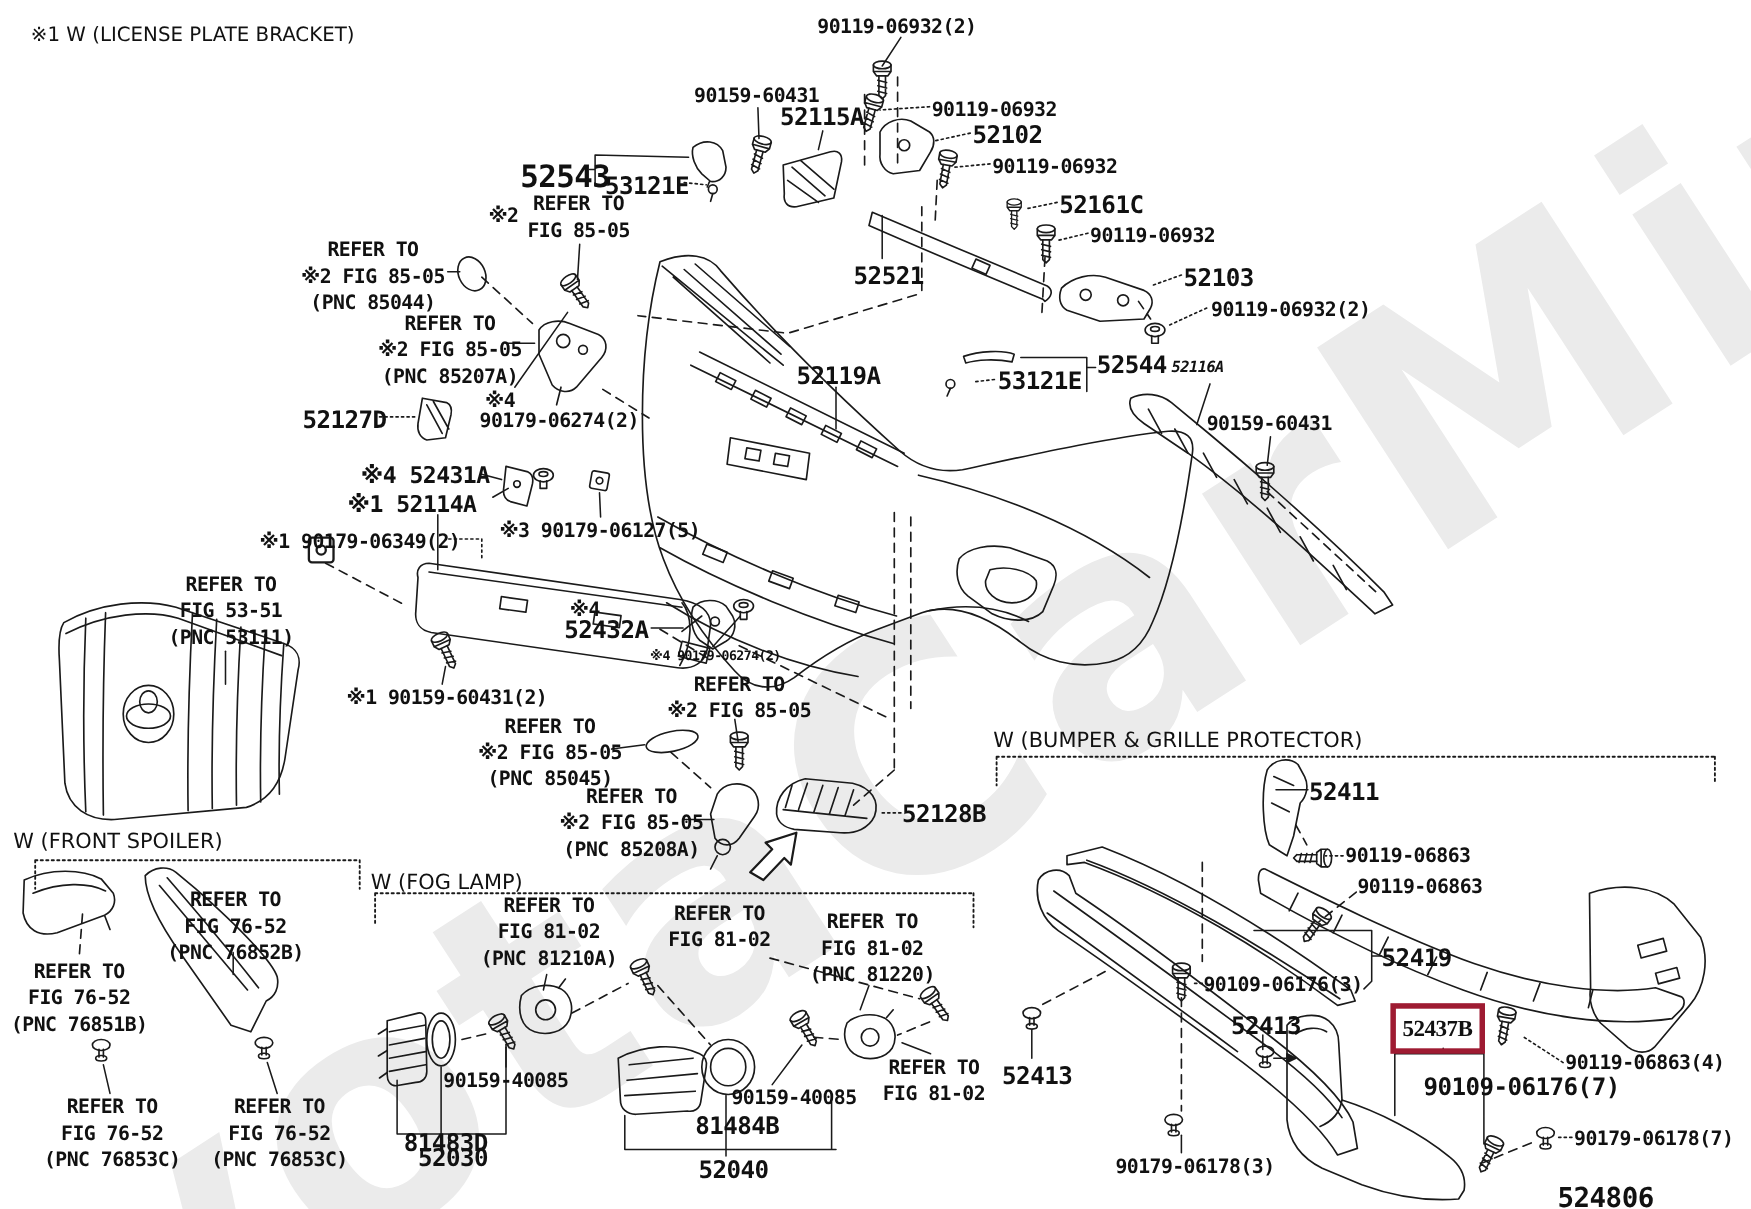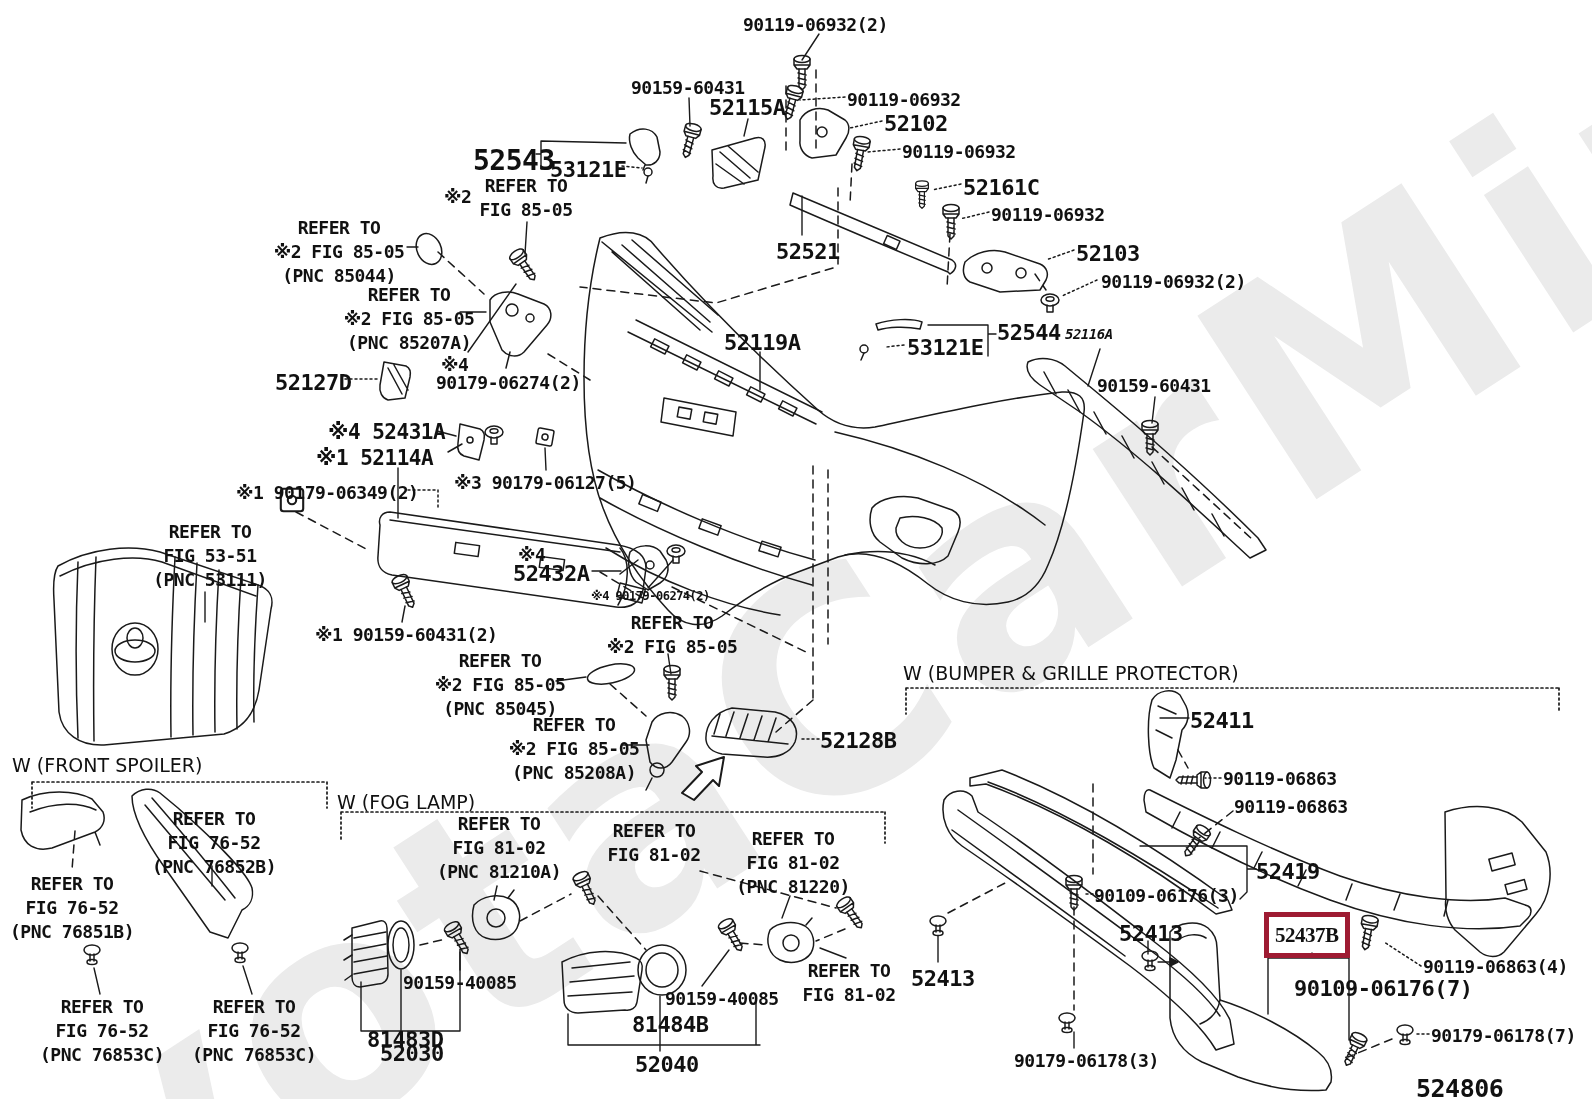--- a/index.html
+++ b/index.html
@@ -306,20 +306,21 @@
       <use href="#sym-mushroom" transform="translate(938,921)"></use>
       <use href="#sym-mushroom" transform="translate(1150,956)"></use>
       <use href="#sym-mushroom" transform="translate(92,950)"></use>
       <use href="#sym-mushroom" transform="translate(240,948)"></use>
       <use href="#sym-clip" transform="translate(292,500) scale(1.4)"></use>
       <use href="#sym-clip" transform="translate(545,437) rotate(10)"></use>
     </g>
   </svg>
 
   <div id="legend">
+      <div>※1 W (LICENSE PLATE BRACKET)</div>
     </div>
   <div id="titles">
       <div class="lbl plain" style="left: 12px; top: 753px; font-size: 19px;">W (FRONT SPOILER)</div>
       <div class="lbl plain" style="left: 337px; top: 790px; font-size: 19px;">W (FOG LAMP)</div>
       <div class="lbl plain" style="left: 903px; top: 661px; font-size: 19px;">W (BUMPER &amp; GRILLE PROTECTOR)</div>
     </div>
   <div id="labels">
       <div class="lbl" style="left: 743px; top: 13px; font-size: 18px;">90119-06932(2)</div>
       <div class="lbl" style="left: 631px; top: 76px; font-size: 18px;">90159-60431</div>
       <div class="lbl" style="left: 709px; top: 93px; font-size: 22px;">52115A</div>

